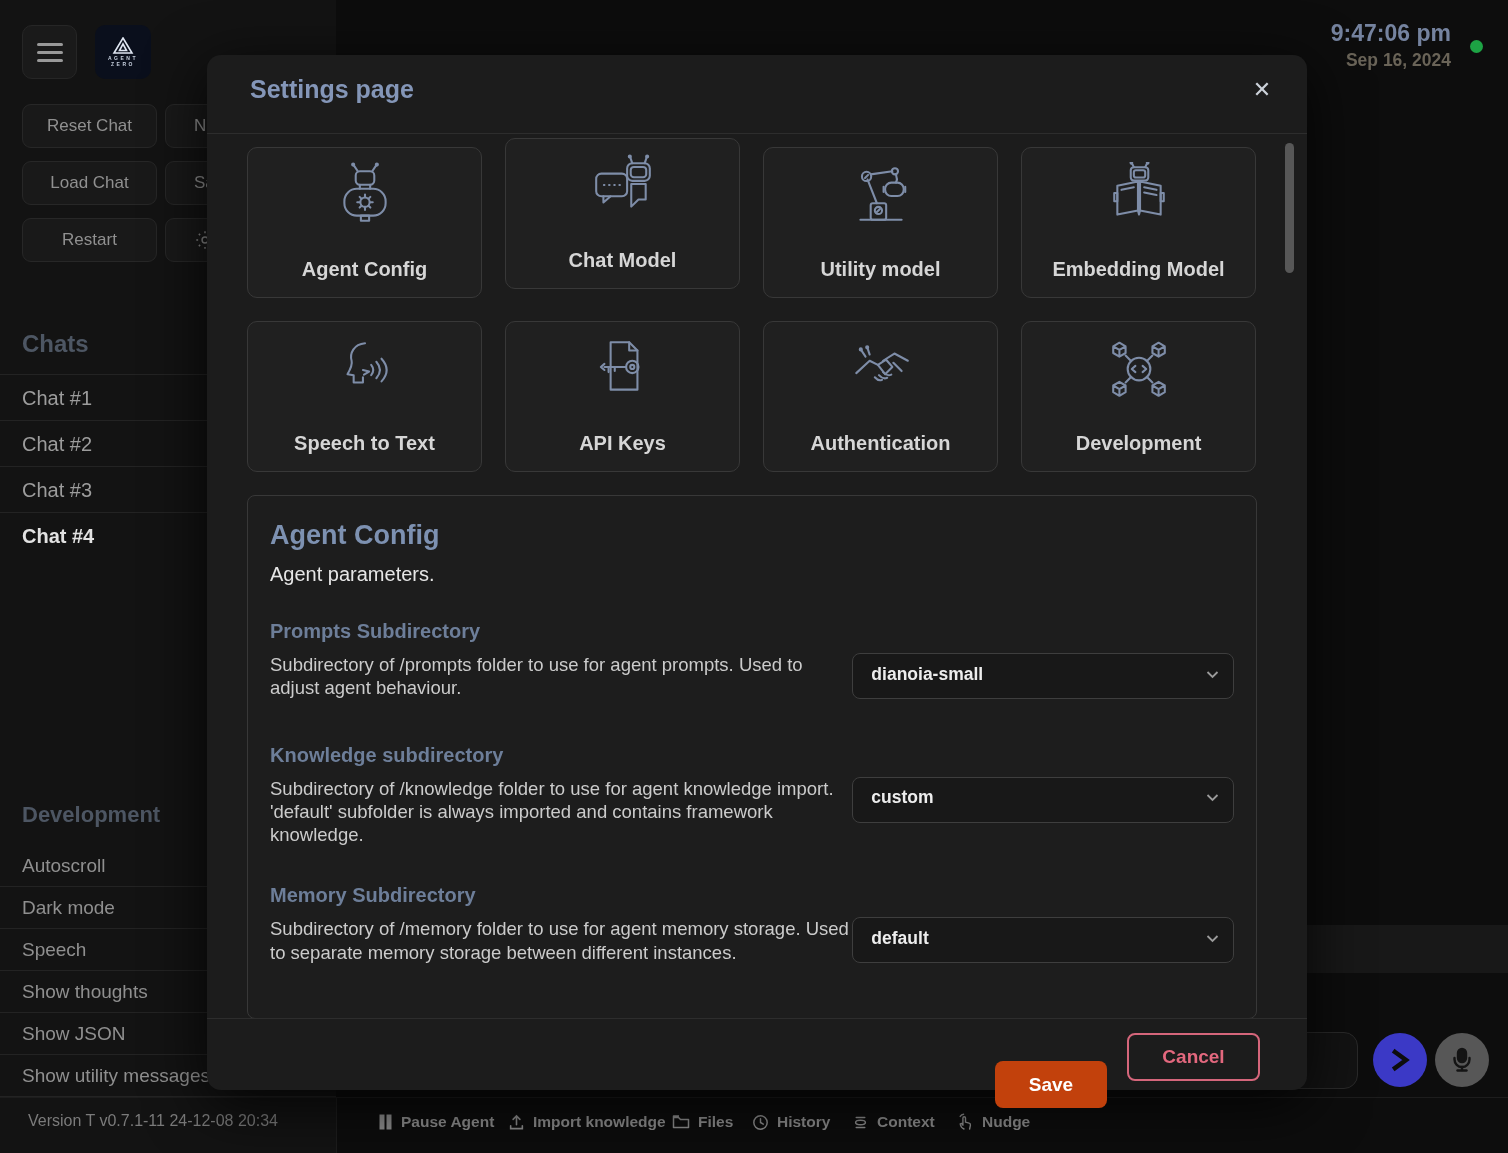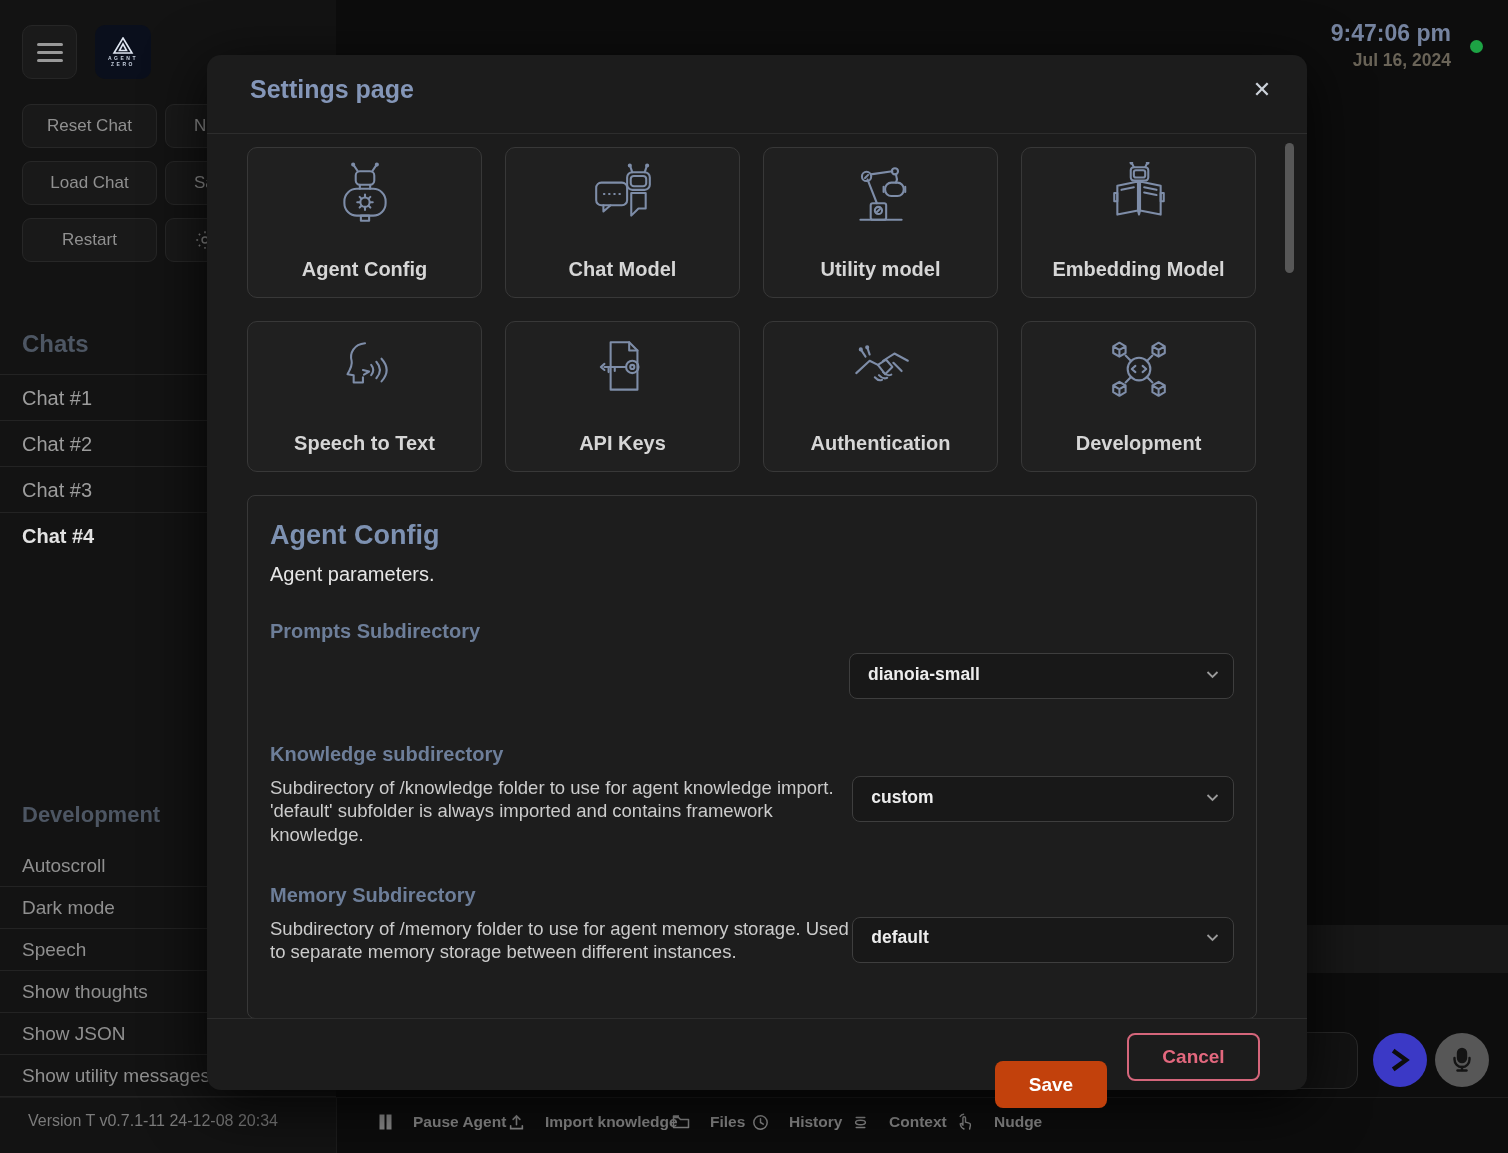--- a/index.html
+++ b/index.html
@@ -28,21 +28,21 @@
     border-top:1px solid #232323; cursor:pointer; }
   .chat-item.active { color:#e2e2e2; font-weight:bold; }
   .pref-list { left:0; top:845px; width:336px; }
   .pref-item { height:42px; line-height:42px; padding-left:22px; color:#8f8f8f; font-size:19px;
     border-bottom:1px solid #232323; cursor:pointer; }
   .version { left:22px; top:1112px; color:#7b7b7b; font-size:16px;margin-left:6px; }
 
   
   .bar-divider-h { left:0; top:1097px; width:1508px; height:1px; background:#1d1d1d; }
   .bar-divider-v { left:336px; top:1097px; width:1px; height:56px; background:#1d1d1d; }
-  .tb-item { position:absolute; top:1110px; display:flex; align-items:center; gap:20px;
+  .tb-item { position:absolute; top:1110px; display:flex; align-items:center; gap:8px;
     color:#8e8e8e; font-size:15.5px; font-weight:bold; cursor:pointer; height:24px;justify-content:space-between; }
   .tb-item svg { stroke:#8e8e8e; }
 
   
   .clock { right:57px; top:20px; text-align:right; }
   .clock-time { color:#75839f; font-size:23px; font-weight:600; }
   .clock-date { color:#6a6458; font-size:17.5px; font-weight:600; margin-top:3px; }
   .green-dot { left:1470px; top:40px; width:13px; height:13px; border-radius:50%; background:#1da344; }
 
   
@@ -182,21 +182,21 @@
   <div class="tb-item" style="left:956px;">
     <svg width="18" height="18" viewBox="0 0 18 18" fill="none" stroke-width="1.4" stroke-linecap="round" stroke-linejoin="round">
       <path d="M8 16 c-2.2-1-3.6-3-3.8-5.2 l1.4-.4 1.3 1.8 V5 a1.3 1.3 0 0 1 2.6 0 v4.2 l3.6 1 c1 .3 1.5 1.2 1.3 2.2 l-.8 3.6"></path>
       <path d="M4.2 3.4 a5 5 0 0 1 3.4 -2.2"></path>
     </svg>
     <span>Nudge</span>
   </div>
 
   <div class="abs clock">
     <div class="clock-time">9:47:06 pm</div>
-    <div class="clock-date">Jul 16, 2024</div>
+    <div class="clock-date">Sep 16, 2024</div>
   </div>
   <div class="abs green-dot"></div>
 
   <div class="abs composer-input"></div>
   <div class="circle-btn send">
     <svg width="26" height="26" viewBox="0 0 26 26" fill="none" stroke="#0d0d0d" stroke-width="4.5" stroke-linecap="square">
       <path d="M8 5 L19 13 L8 21"></path>
     </svg>
   </div>
   <div class="circle-btn mic">
@@ -223,21 +223,21 @@
         <rect x="23" y="9" width="18" height="13" rx="4"></rect>
         <line x1="27" y1="22" x2="27" y2="26"></line>
           <line x1="37" y1="22" x2="37" y2="26"></line>
         <rect x="12" y="26" width="40" height="26" rx="12"></rect>
         <circle cx="32" cy="39" r="4.5"></circle>
         <path d="M32 31.5 v2.5 M32 44 v2.5 M24.5 39 h2.5 M37 39 h2.5 M26.8 33.8 l1.8 1.8 M35.4 42.4 l1.8 1.8 M37.2 33.8 l-1.8 1.8 M28.6 42.4 l-1.8 1.8"></path>
         <rect x="28" y="52" width="8" height="5"></rect>
       </svg>
       <div class="card-label">Agent Config</div>
     </div>
-    <div class="card" style="left:298px;top:92px;gap:15px;">
+    <div class="card" style="left:298px;top:83px;gap:15px;">
       <svg width="66" height="66" viewBox="0 0 64 64" fill="none" stroke-width="2" stroke-linecap="round" stroke-linejoin="round">
         <rect x="6" y="20" width="30" height="22" rx="5"></rect>
         <path d="M13 42 v6 l7 -6"></path>
         <path d="M13.5 31 h.5 M18.5 31 h.5 M23.5 31 h.5 M28.5 31 h.5"></path>
         <line x1="41" y1="10" x2="39" y2="4"></line>
           <circle cx="38.6" cy="3.4" r="1"></circle>
         <line x1="53" y1="10" x2="55" y2="4"></line>
           <circle cx="55.4" cy="3.4" r="1"></circle>
         <rect x="36" y="10" width="22" height="17" rx="5"></rect>
         <rect x="39.5" y="13.5" width="15" height="10" rx="3"></rect>
@@ -337,20 +337,21 @@
       <div class="card-label">Development</div>
     </div>
 
     <div class="abs section">
       <div class="section-title">Agent Config</div>
       <div class="section-sub">Agent parameters.</div>
 
       <div class="field">
         <div class="field-label">Prompts Subdirectory</div>
         <div class="field-row">
+          <div class="field-desc">Subdirectory of /prompts folder to use for agent prompts. Used to adjust agent behaviour.</div>
           <div class="select">
             <span>dianoia-small</span>
             <svg width="13" height="9" viewBox="0 0 13 9" fill="none" stroke-width="1.8">
                 <path d="M1.5 2 L6.5 7 L11.5 2"></path>
               </svg>
           </div>
         </div>
       </div>
 
       <div class="field" style="margin-top:44px;">

